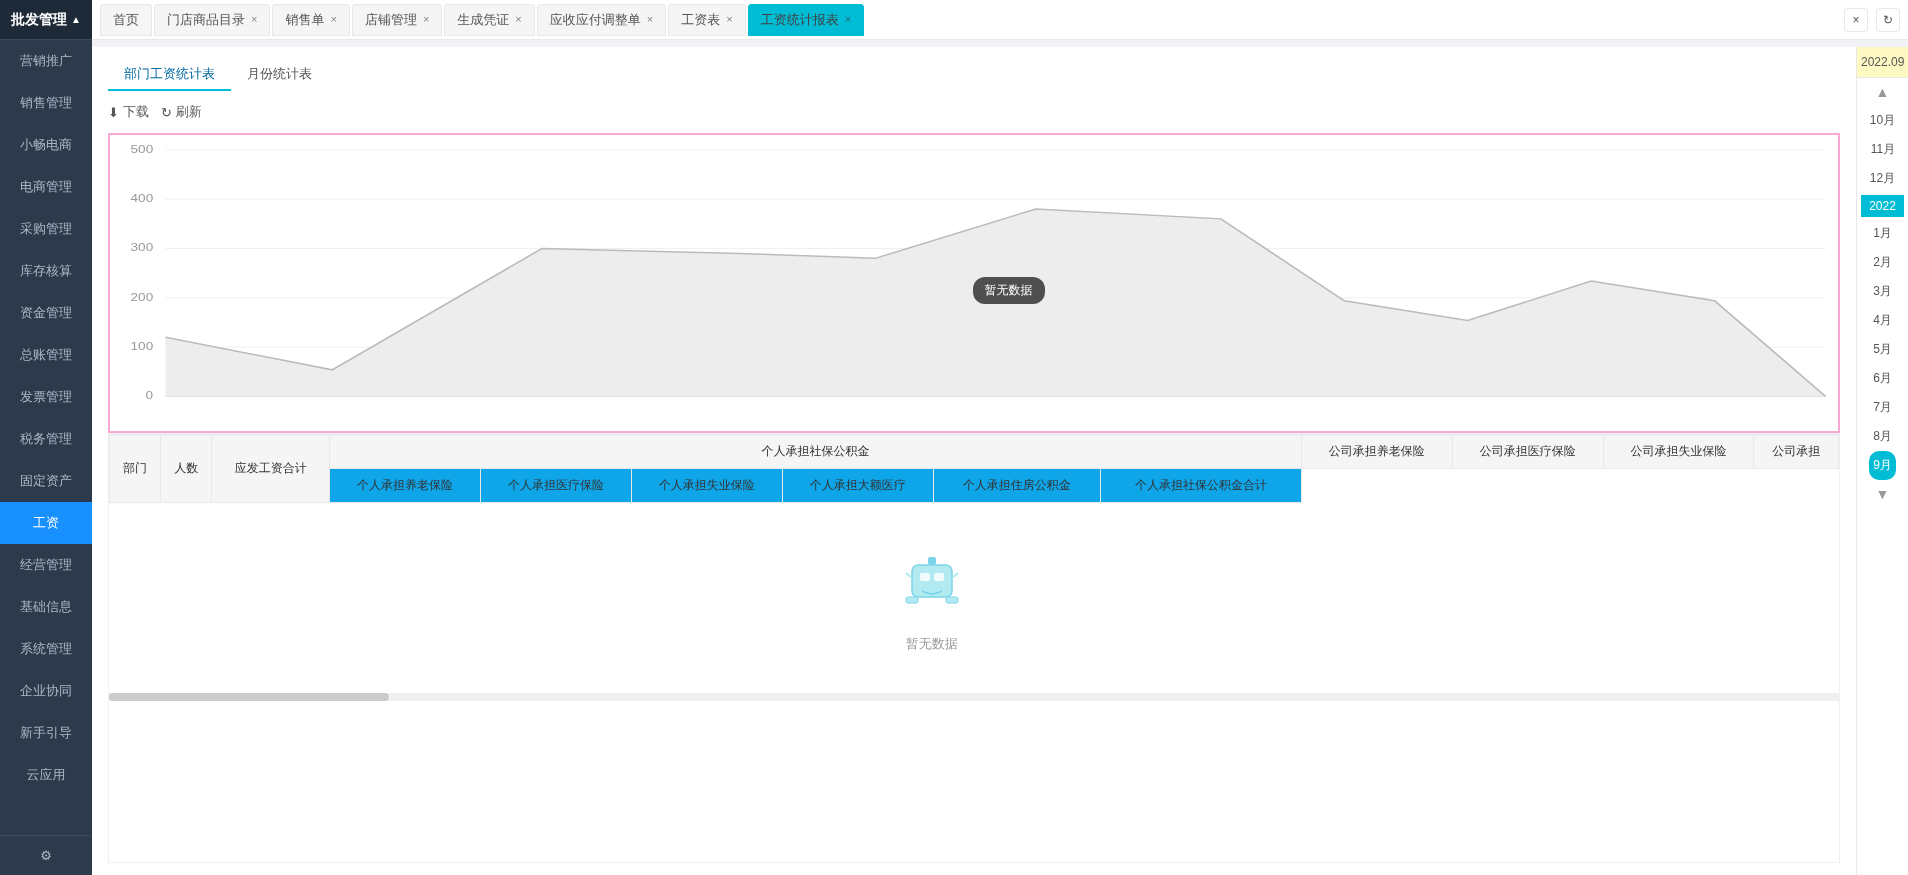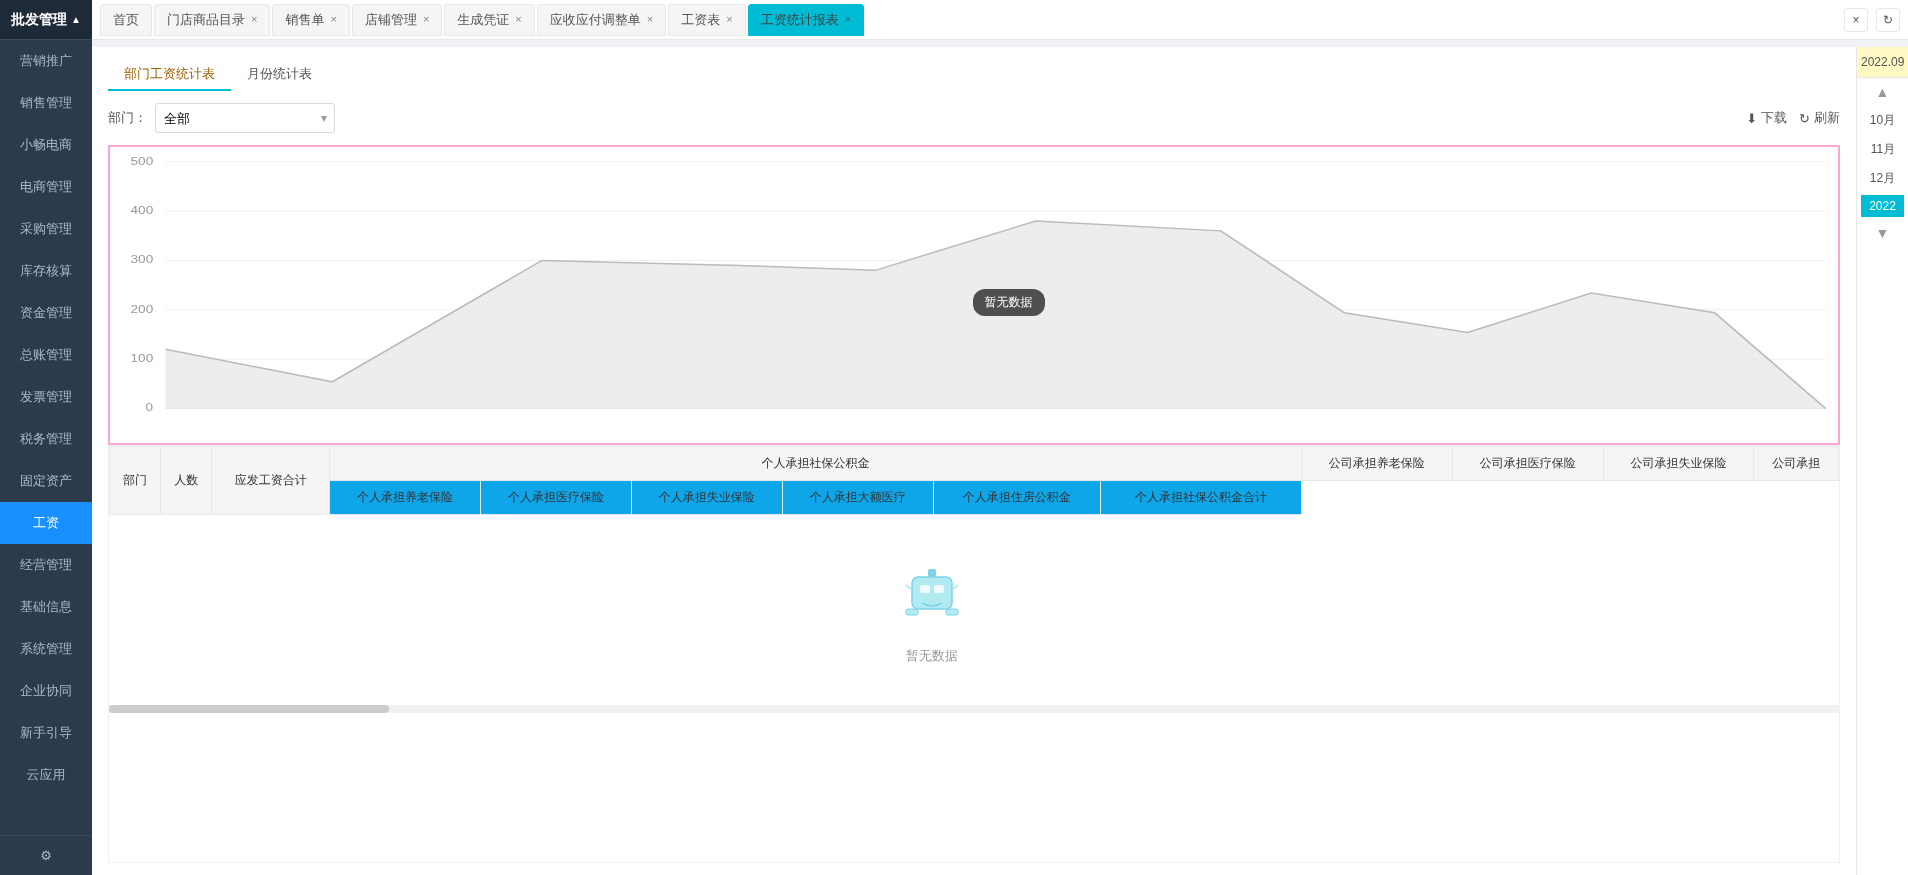--- a/index.html
+++ b/index.html
@@ -136,21 +136,21 @@
       flex-shrink: 0;
     }
     .sub-tab {
       padding: 6px 16px;
       font-size: 13px;
       cursor: pointer;
       color: #555;
       border-bottom: 2px solid transparent;
     }
     .sub-tab.active {
-      color: #a16207;
+      color: #0369a1;
       border-bottom: 2px solid #00bcd4;
     }
 
     
     .toolbar {
       display: flex;
       align-items: center;
       gap: 16px;
       margin-bottom: 12px;
       justify-content: space-between;
@@ -398,27 +398,20 @@
 
   <div class="content">
     <div class="page-content">
 
       <div class="sub-tabs" id="sub-tabs-container">
           <div class="sub-tab active">部门工资统计表</div>
           <div class="sub-tab">月份统计表</div>
         </div>
 
       <div class="toolbar">
-        <div class="toolbar-left">
-          <span class="dept-label">部门：</span>
-          <div class="select-wrapper">
-            <select class="dept-select" id="dept-select"><option value="全部">全部</option></select>
-            <span class="select-arrow">▾</span>
-          </div>
-        </div>
         <div class="toolbar-right">
           <div class="toolbar-btn">
             <span>⬇</span>
             <span>下载</span>
           </div>
           <div class="toolbar-btn">
             <span>↻</span>
             <span>刷新</span>
           </div>
         </div>
@@ -500,16 +493,27 @@
 
     <div class="calendar-panel">
       <div class="calendar-year-label">2022.09</div>
       <div class="cal-arrow">▲</div>
       <div id="cal-months-2022">
           <div class="cal-month">10月</div>
           <div class="cal-month">11月</div>
           <div class="cal-month">12月</div>
         </div>
       <div class="cal-year-active">2022</div>
+      <div id="cal-months-2023">
+          <div class="cal-month">1月</div>
+          <div class="cal-month">2月</div>
+          <div class="cal-month">3月</div>
+          <div class="cal-month">4月</div>
+          <div class="cal-month">5月</div>
+          <div class="cal-month">6月</div>
+          <div class="cal-month">7月</div>
+          <div class="cal-month">8月</div>
+          <div class="cal-month active">9月</div>
+        </div>
       <div class="cal-arrow">▼</div>
     </div>
   </div>
 </div>
 
 </body></html>

